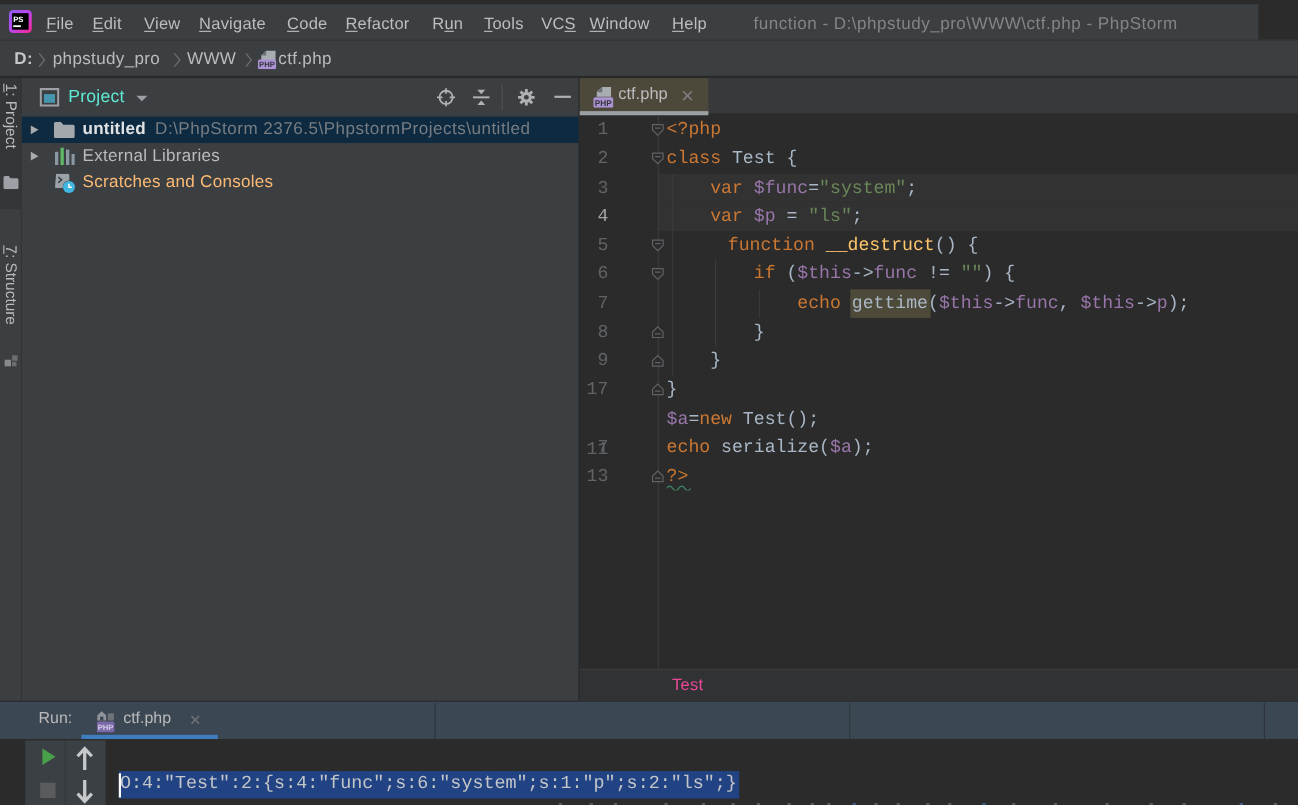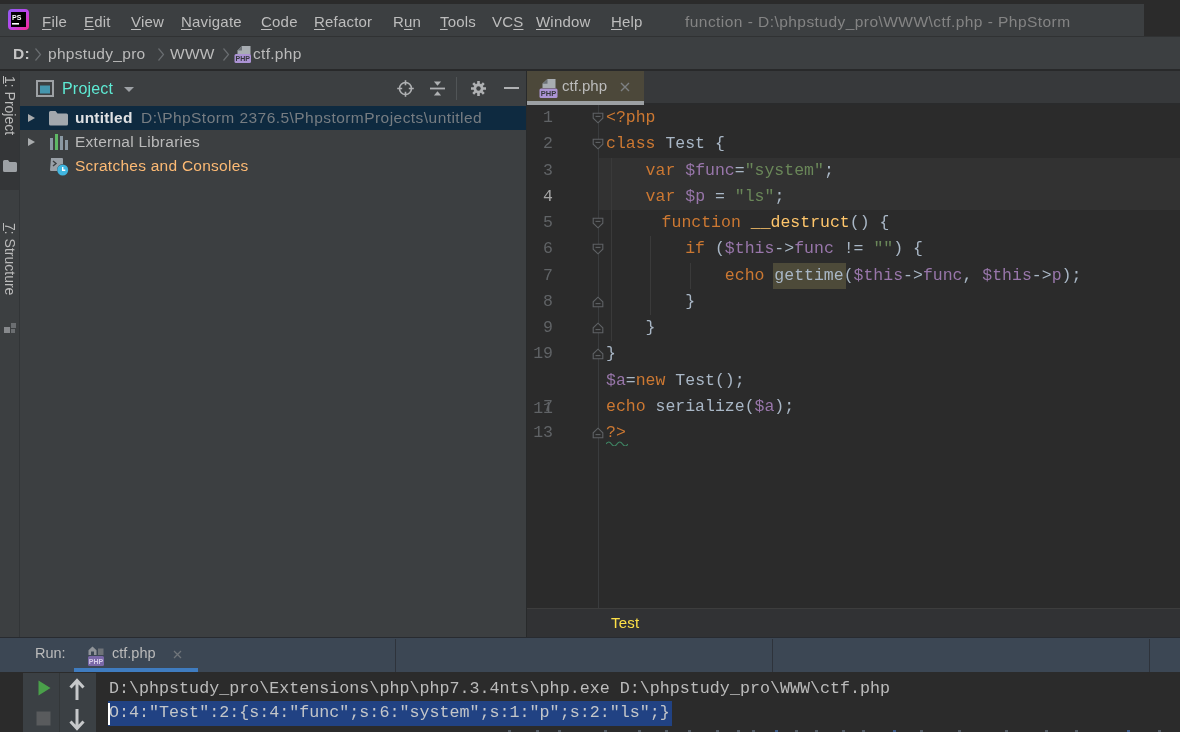--- a/index.html
+++ b/index.html
@@ -185,21 +185,21 @@
       <div class="num" style="top:105px;height:26.25px;line-height:26.25px;">5</div>
       <div class="cl" style="left:95px;top:105px;height:26.25px;line-height:26.25px">    <span class="k">function</span> <span class="f">__destruct</span>() {</div>
       <div class="num" style="top:131.25px;height:26.25px;line-height:26.25px;">6</div>
       <div class="cl" style="left:79px;top:131.25px;height:26.25px;line-height:26.25px">        <span class="k">if</span> (<span class="v">$this</span>-&gt;<span class="v">func</span> != <span class="s">""</span>) {</div>
       <div class="num" style="top:157.5px;height:26.25px;line-height:26.25px;">7</div>
       <div class="cl" style="left:79px;top:157.5px;height:26.25px;line-height:26.25px">            <span class="k">echo</span> gettime(<span class="v">$this</span>-&gt;<span class="v">func</span>, <span class="v">$this</span>-&gt;<span class="v">p</span>);</div>
       <div class="num" style="top:183.75px;height:26.25px;line-height:26.25px;">8</div>
       <div class="cl" style="left:79px;top:183.75px;height:26.25px;line-height:26.25px">        }</div>
       <div class="num" style="top:210px;height:26.25px;line-height:26.25px;">9</div>
       <div class="cl" style="left:79px;top:210px;height:26.25px;line-height:26.25px">    }</div>
-      <div class="num" style="top:236.25px;height:26.25px;line-height:26.25px;">19</div>
+      <div class="num" style="top:236.25px;height:26.25px;line-height:26.25px;">17</div>
       <div class="cl" style="left:79px;top:236.25px;height:26.25px;line-height:26.25px">}</div>
       <div class="num" style="top:262.5px;height:26.25px;line-height:26.25px;margin-top:28px;">11</div>
       <div class="cl" style="left:79px;top:262.5px;height:26.25px;line-height:26.25px"><span class="v">$a</span>=<span class="k">new</span> Test();</div>
       <div class="num" style="top:288.75px;height:26.25px;line-height:26.25px;">7</div>
       <div class="cl" style="left:79px;top:288.75px;height:26.25px;line-height:26.25px"><span class="k">echo</span> serialize(<span class="v">$a</span>);</div>
       <div class="num" style="top:315px;height:26.25px;line-height:26.25px;">13</div>
       <div class="cl" style="left:79px;top:315px;height:26.25px;line-height:26.25px"><span class="k">?&gt;</span></div>
       <svg class="fold" style="left:65px;top:7.2px" width="12" height="12" viewBox="0 0 12 12">
         <path d="M1.2,1.2 h9.6 v5 l-4.8,4.6 l-4.8,-4.6 z" fill="#2b2b2b" stroke="#5f6265" stroke-width="1.1"></path>
         <path d="M3.5,4.4 h5" stroke="#5f6265" stroke-width="1.1"></path>
@@ -232,21 +232,21 @@
         <path d="M1.2,10.8 h9.6 v-5 l-4.8,-4.6 l-4.8,4.6 z" fill="#2b2b2b" stroke="#5f6265" stroke-width="1.1"></path>
         <path d="M3.5,7.6 h5" stroke="#5f6265" stroke-width="1.1"></path>
       </svg>
       <svg class="abs" style="left:79px;top:336px" width="22" height="5" viewBox="0 0 22 5">
         <path d="M0,3 q2.75,-4 5.5,0 t5.5,0 t5.5,0 t5.5,0" fill="none" stroke="#3f8563" stroke-width="1.2"></path>
       </svg>
     </div>
 </div>
 
 <div class="abs" style="left:527px;top:608px;width:653px;height:29px;background:#313234;border-top:1px solid #3d3d3d">
-  <span class="abs" style="left:84px;top:0;height:28px;line-height:28px;font-size:15px;color:#fde047;letter-spacing:.2px">Test</span>
+  <span class="abs" style="left:84px;top:0;height:28px;line-height:28px;font-size:15px;color:#ec4899;letter-spacing:.2px">Test</span>
 </div>
 
 <div class="abs" style="left:0;top:637px;width:1180px;height:35px;background:#3c4754;border-top:1px solid #282b30">
   <span class="abs" style="left:35px;top:0;height:31px;line-height:31px;font-size:14.5px;color:#bbbbbb">Run:</span>
   <svg class="abs" style="left:88px;top:8px" width="17" height="20" viewBox="0 0 17 20">
     <path d="M0.5,4.2 L4.5,0.5 L8.5,4.2 V9 H0.5 z" fill="#909499"></path>
     <rect x="3" y="5.5" width="3" height="3.5" fill="#3c4754"></rect>
     <rect x="10" y="2.5" width="5.5" height="6.5" fill="#6e7378"></rect>
     <rect x="0" y="10" width="16" height="10" rx="1.5" fill="#7a68a8"></rect>
     <text x="8" y="17.8" font-size="7" font-weight="bold" fill="#d5cce8" text-anchor="middle" font-family="Liberation Sans">PHP</text>
@@ -271,21 +271,20 @@
     <path d="M10,23 V4 M3.5,10.5 L10,3.5 L16.5,10.5" fill="none" stroke="#c6c8ca" stroke-width="3"></path>
   </svg>
   <svg class="abs" style="left:36px;top:39px" width="15" height="15" viewBox="0 0 15 15">
     <rect x="0.5" y="0.5" width="14" height="14" fill="#595b5d"></rect>
   </svg>
   <svg class="abs" style="left:67px;top:36px" width="20" height="24" viewBox="0 0 20 24">
     <path d="M10,1 V20 M3.5,13.5 L10,20.5 L16.5,13.5" fill="none" stroke="#c6c8ca" stroke-width="3"></path>
   </svg>
 
   <div class="abs" style="left:108px;top:28.5px;width:564px;height:25px;background:#214283"></div>
-  <div class="abs mono" style="left:109px;top:4.5px;width:1070px;height:24.5px;line-height:24.5px;font-size:16.7px;color:#bbbbbb;white-space:pre">D:\phpstudy_pro\Extensions\php\php7.3.4nts\php.exe D:\phpstudy_pro\WWW\ctf.php</div>
   <div class="abs mono" style="left:109px;top:28.5px;width:1070px;height:24.5px;line-height:24.5px;font-size:16.7px;color:#c3c6c9;white-space:pre">O:4:"Test":2:{s:4:"func";s:6:"system";s:1:"p";s:2:"ls";}</div>
   <div class="abs" style="left:108px;top:30.5px;width:2px;height:22px;background:#ffffff"></div>
 
   <div class="abs" style="left:0;top:55px;width:1180px;height:5px;overflow:hidden" id="botmarks">
       <div class="abs" style="left:508px;top:3px;width:2.5px;height:2px;background:#525a64"></div>
       <div class="abs" style="left:536px;top:3px;width:2.5px;height:2px;background:#525a64"></div>
       <div class="abs" style="left:558px;top:3px;width:2.5px;height:2px;background:#525a64"></div>
       <div class="abs" style="left:604px;top:3px;width:2.5px;height:2px;background:#525a64"></div>
       <div class="abs" style="left:638px;top:3px;width:2.5px;height:2px;background:#525a64"></div>
       <div class="abs" style="left:665px;top:3px;width:2.5px;height:2px;background:#525a64"></div>

